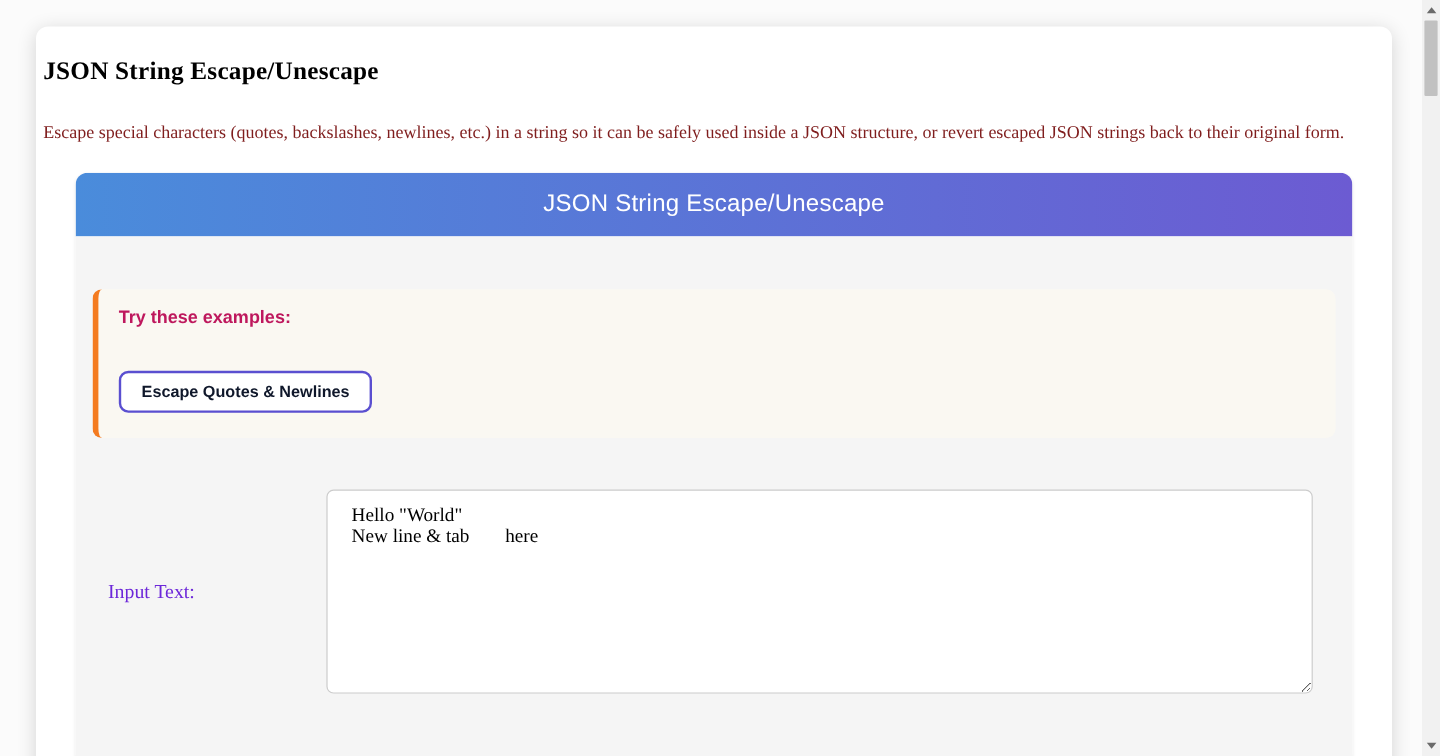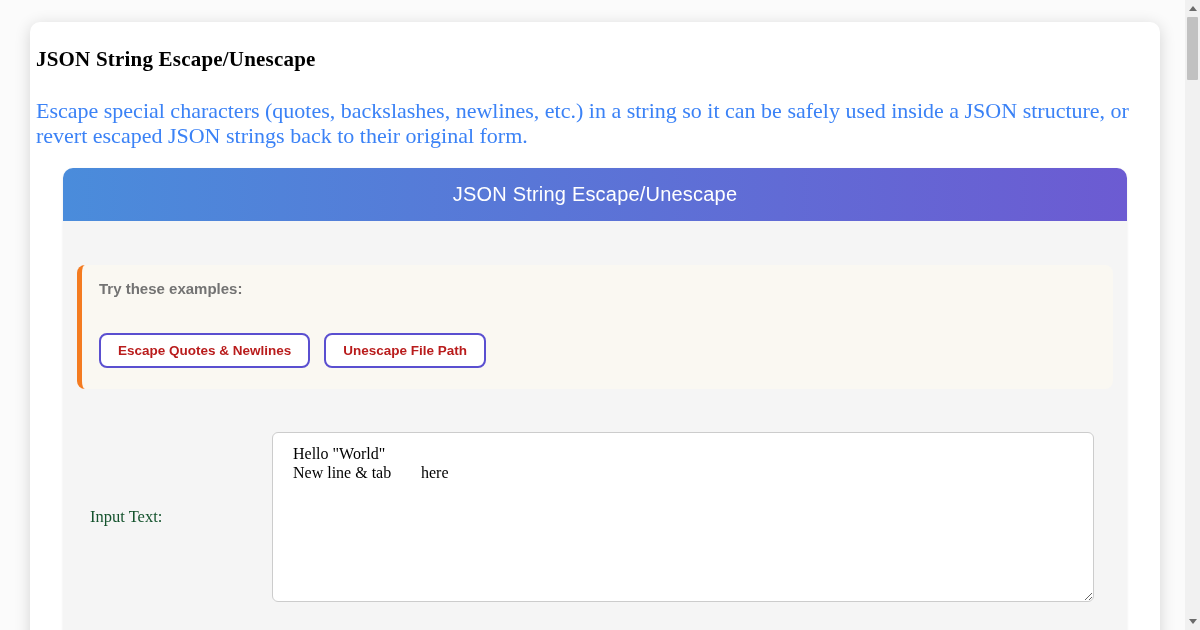--- a/index.html
+++ b/index.html
@@ -24,23 +24,23 @@
   h1.page-title {
     font-family: "Liberation Serif", serif;
     font-weight: bold;
     font-size: 21px;
     color: #000;
     margin-top: 25px;
     letter-spacing: 0.2px;
   }
   p.page-desc {
     font-family: "Liberation Serif", serif;
-    font-size: 22px;
+    font-size: 15px;
     line-height: 24.5px;
-    color: #3b82f6;
+    color: #7f1d1d;
     margin-top: 27px;
     width: 1118px;
   }
 
   
   .tool {
     margin: 20px 27px 0 27px;
     border-radius: 10px;
     overflow: hidden;
     box-shadow: 0 1px 3px rgba(0,0,0,0.08);
@@ -66,54 +66,54 @@
   
   .examples {
     background: #faf8f2;
     border-left: 5px solid #f47b20;
     border-radius: 8px;
     padding: 14px 17px 21px 17px;
   }
   .examples-heading {
     font-size: 15px;
     font-weight: bold;
-    color: #737373;
+    color: #be185d;
     line-height: 20px;
   }
   .examples-buttons {
     margin-top: 34px;
     display: flex;
     flex-wrap: wrap;
     gap: 14px;
   }
   .example-btn {
     height: 35px;
     padding: 0 17px;
     background: #ffffff;
     border: 2px solid #5a4fd0;
     border-radius: 8px;
-    color: #b91c1c;
+    color: #0f172a;
     font-family: "Liberation Sans", sans-serif;
     font-size: 13.5px;
     font-weight: 600;
     cursor: pointer;
   }
 
   
   .input-row {
     display: flex;
     align-items: center;
     margin: 43px 0 0 13px;
   }
   .input-label {
     width: 182px;
     flex: 0 0 182px;
     font-family: "Liberation Serif", serif;
     font-size: 16.5px;
-    color: #14532d;
+    color: #6d28d9;
   }
   .input-textarea {
     width: 822px;
     height: 170px;
     background: #ffffff;
     border: 1px solid #cccccc;
     border-radius: 6px;
     padding: 12px 20px;
     font-family: "Liberation Serif", serif;
     font-size: 16px;
@@ -166,21 +166,20 @@
   <div class="tool">
     <div class="tool-header">
       <span>JSON String Escape/Unescape</span>
     </div>
     <div class="tool-body">
 
       <div class="examples">
         <div class="examples-heading">Try these examples:</div>
         <div class="examples-buttons">
           <button class="example-btn">Escape Quotes &amp; Newlines</button>
-          <button class="example-btn">Unescape File Path</button>
         </div>
       </div>
 
       <div class="input-row">
         <label class="input-label">Input Text:</label>
         <textarea class="input-textarea" spellcheck="false" style="">Hello "World"
 New line &amp; tab	here</textarea>
       </div>
 
     </div>

